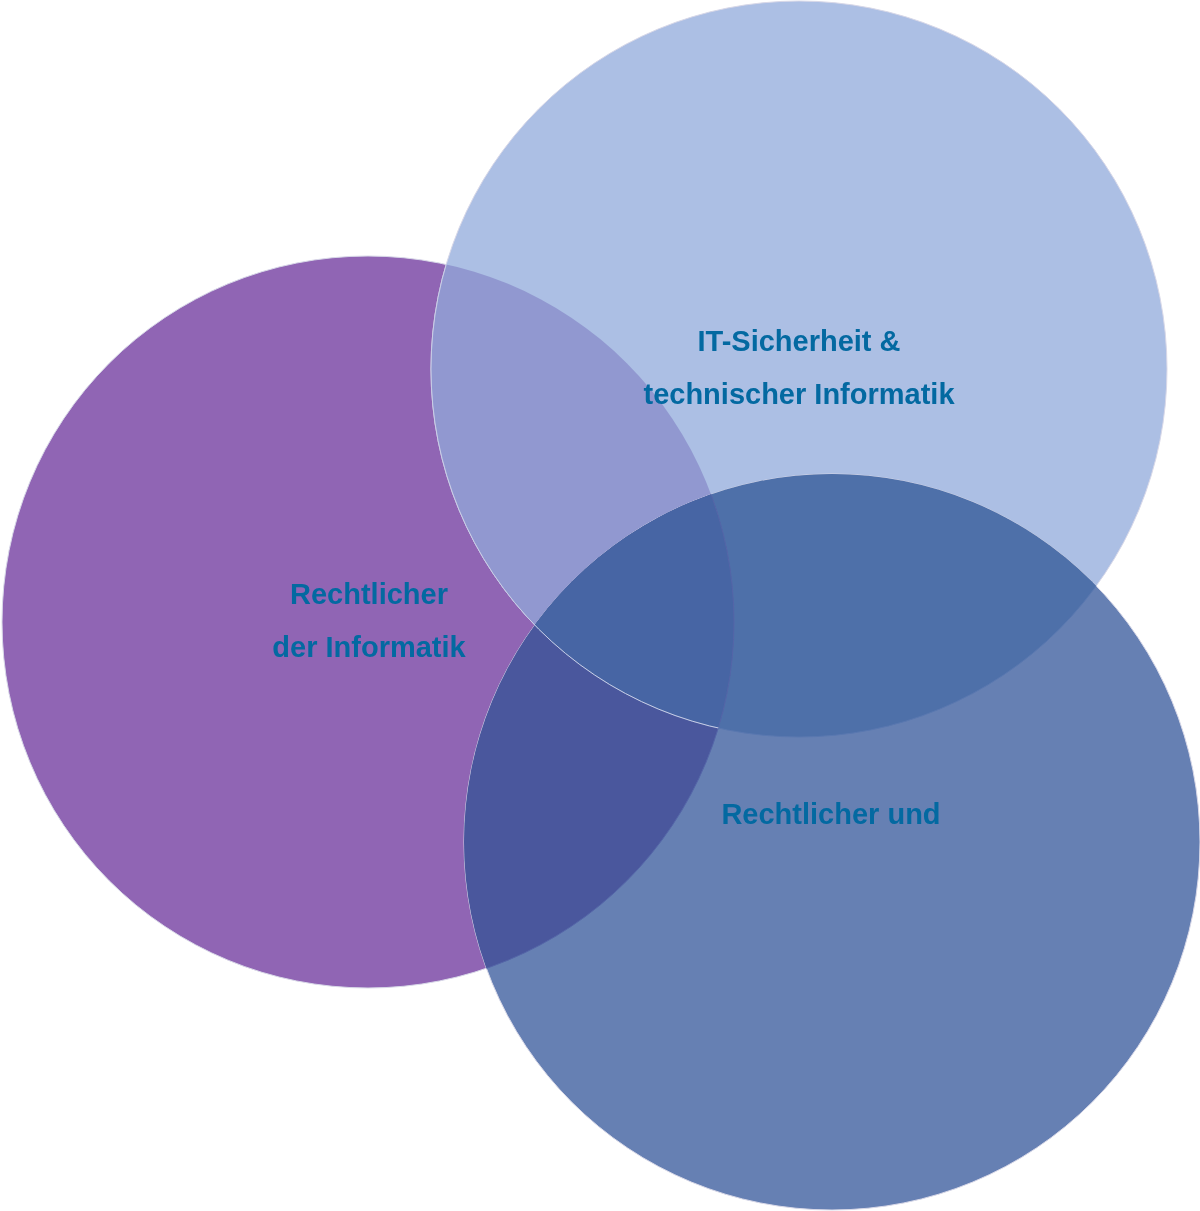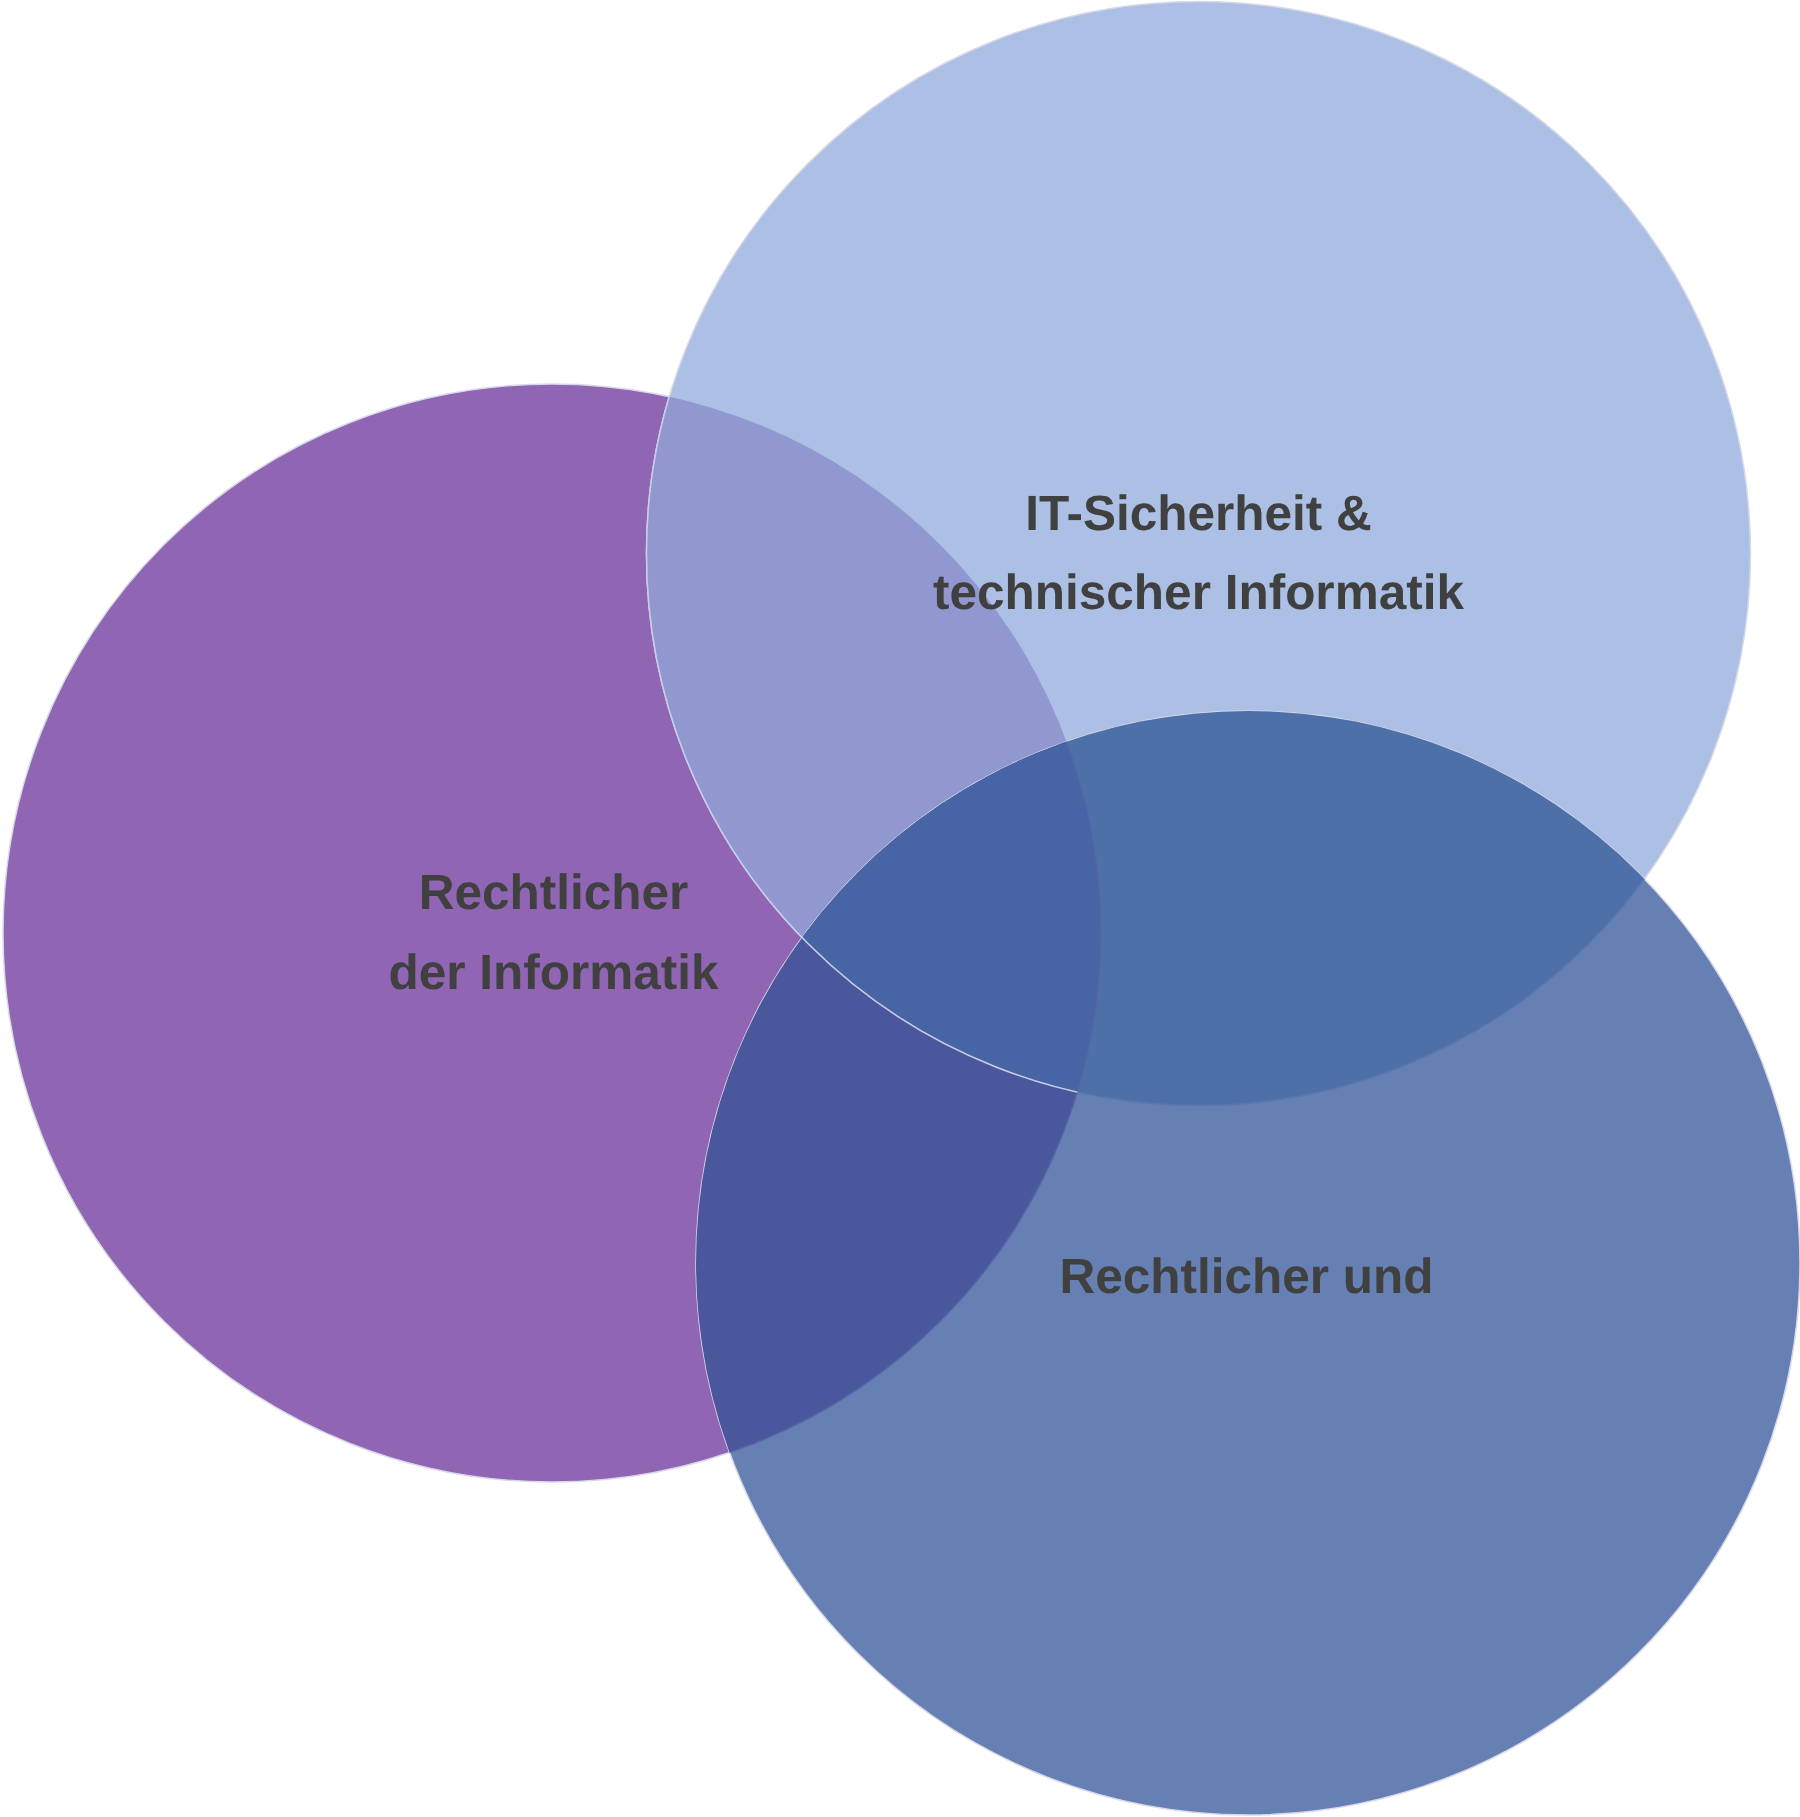--- a/index.html
+++ b/index.html
@@ -1,24 +1,24 @@
 <!DOCTYPE html>
 <html><head>
   <meta charset="utf-8">
   <style>
     html, body { margin: 0; padding: 0; background: #ffffff; }
     body { width: 1200px; height: 1211px; position: relative; overflow: hidden; }
     .stage { position: absolute; left: 0; top: 0; width: 1200px; height: 1211px; }
     svg { position: absolute; left: 0; top: 0; }
     .label {
       position: absolute;
-      color: #404040;
+      color: #0369a1;
       font-family: "Liberation Sans", "DejaVu Sans", sans-serif;
       font-weight: bold;
-      font-size: 33px;
+      font-size: 29px;
       line-height: 53px;
       text-align: center;
       white-space: nowrap;
       transform: translateX(-50%);
     }
     .label span { display: block; }
   </style>
 </head>
 <body>
 
@@ -71,16 +71,16 @@
   <div class="label" style="left:369px; top:568px;">
     <span>Rechtlicher</span>
     <span>der Informatik</span>
   </div>
 
   <div class="label" style="left:799px; top:315px;">
     <span>IT-Sicherheit &amp;</span>
     <span>technischer Informatik</span>
   </div>
 
-  <div class="label" style="left:831px; top:824px;text-align:center;">
+  <div class="label" style="left:831px; top:788px;text-align:center;">
     <span>Rechtlicher und</span>
   </div>
 </div>
 
 </body></html>

